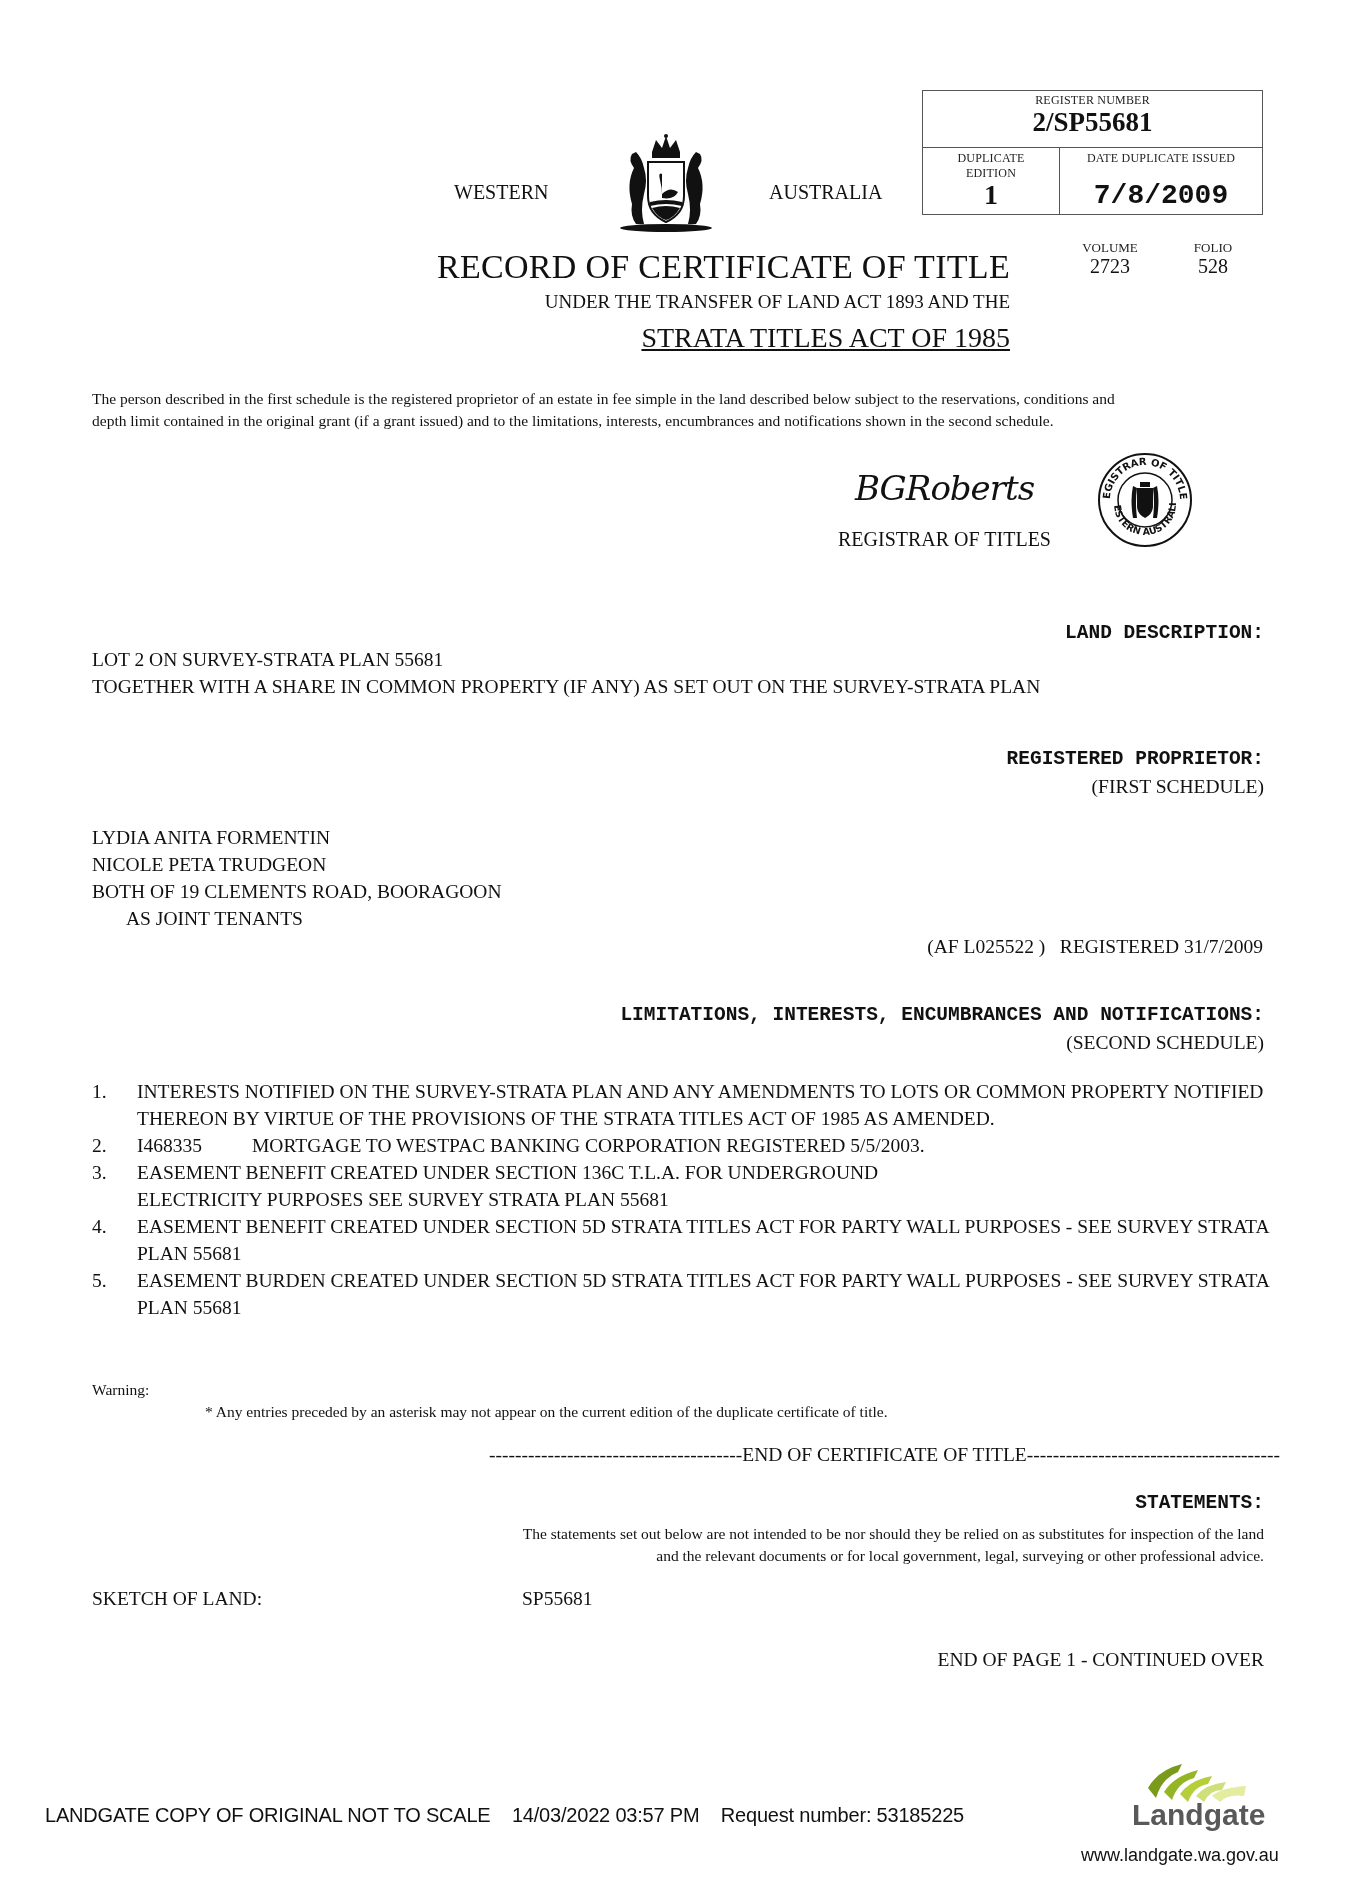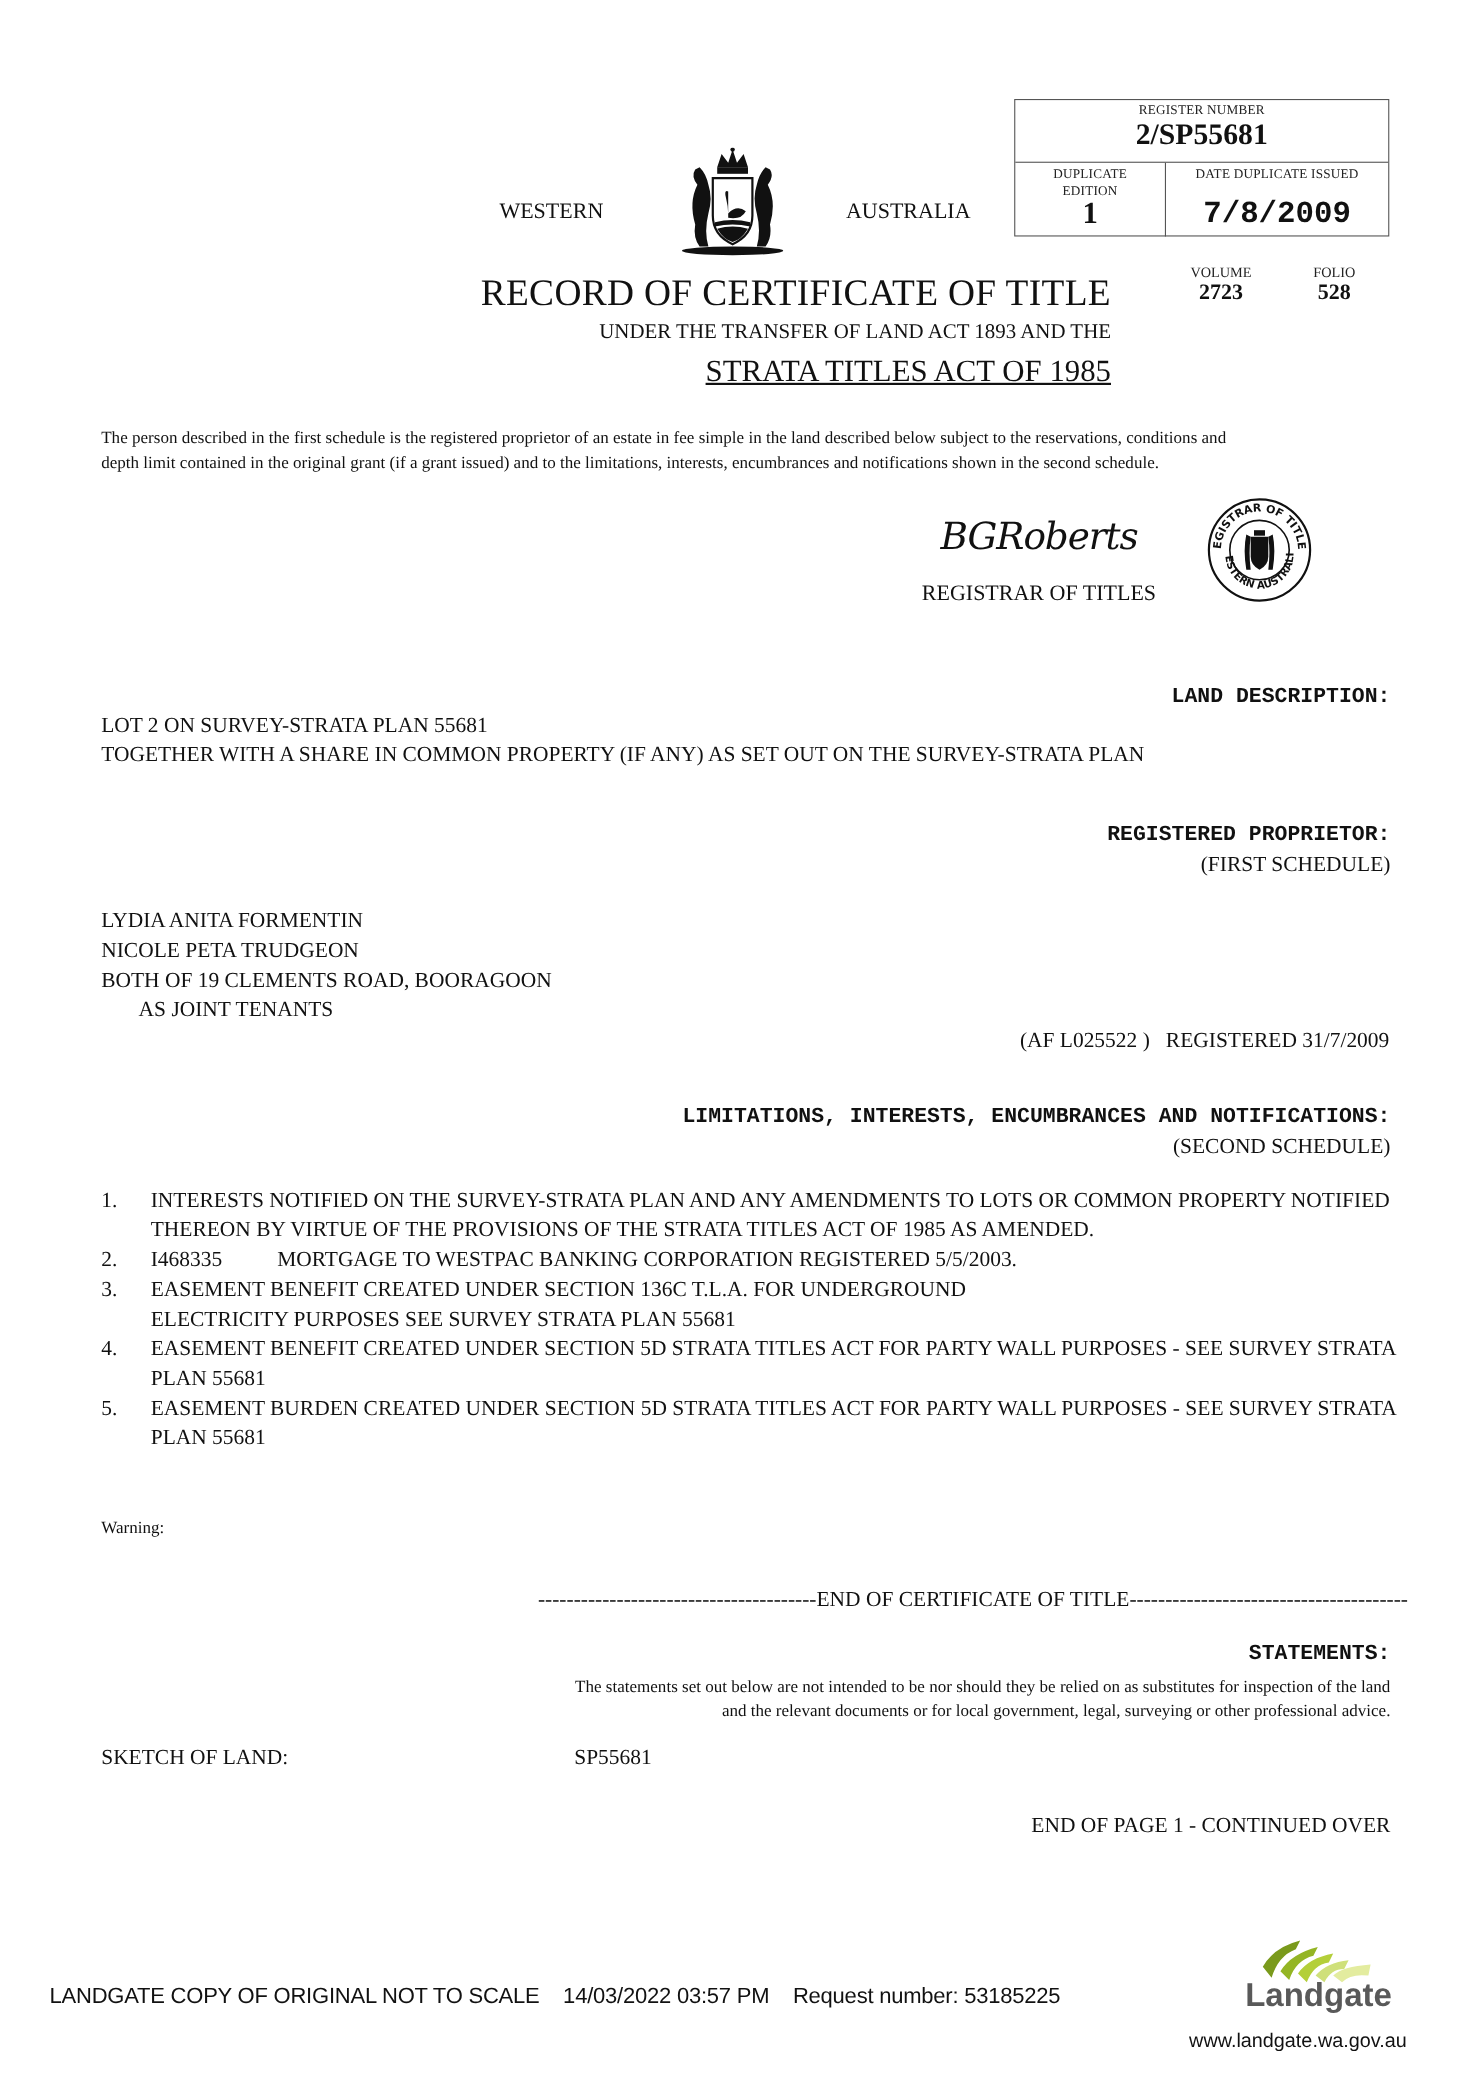--- a/index.html
+++ b/index.html
@@ -12,21 +12,21 @@
   .reg-top { height:56px; border-bottom:1.5px solid #555; text-align:center; }
   .reg-lbl { font-size:12px; color:#222; letter-spacing:0.2px; }
   .reg-num { font-size:27px; font-weight:bold; line-height:28px; }
   .reg-bottom { display:flex; height:67px; }
   .reg-ed { width:136px; border-right:1.5px solid #555; text-align:center; }
   .reg-date { flex:1; text-align:center; }
   .reg-ed .reg-lbl { line-height:15px; padding-top:3px; }
   .reg-big { font-size:28px; font-weight:bold; line-height:28px; }
 
   .vf-label { font-size:13px; color:#222; text-align:center; }
-  .vf-val { font-size:20px; font-weight:bold; text-align:center; line-height:20px; }
+  .vf-val { font-size:20px; font-weight:normal; text-align:center; line-height:20px; }
 
   .state { font-size:20px; }
   .title1 { font-size:34px; letter-spacing:0.3px; }
   .title2 { font-size:19px; }
   .title3 { font-size:28px;text-decoration:underline; }
 
   .preamble { left:92px; top:388px; width:1040px; font-size:15.5px; line-height:22px; }
 
   .sig { font-family:"DejaVu Serif",serif; font-style:italic; font-size:34px; letter-spacing:-1px; }
   .registrar { font-size:20px; }
@@ -163,20 +163,24 @@
   <div class="item">
     <span class="num">5.</span>
     <span class="txt">EASEMENT BURDEN CREATED UNDER SECTION 5D STRATA TITLES ACT FOR PARTY WALL PURPOSES - SEE SURVEY STRATA PLAN 55681</span>
   </div>
 </div>
 
 <div class="abs warn">
   <div class="warn-row">
     <span class="warn-lbl">Warning:</span>
   </div>
+  <div class="warn-row">
+    <span class="warn-lbl"></span>
+    <span>* Any entries preceded by an asterisk may not appear on the current edition of the duplicate certificate of title.</span>
+  </div>
 </div>
 
 <div class="abs center body-txt" style="left:100px;top:1441px;width:1180px;white-space:nowrap;overflow:hidden;">---------------------------------------END OF CERTIFICATE OF TITLE---------------------------------------</div>
 
 <div class="abs center h-bold" style="left:92px;top:1492px;width:1172px;">STATEMENTS:</div>
 <div class="abs center" style="left:92px;top:1523px;width:1172px;font-size:15.5px;line-height:22px;">
   <div>The statements set out below are not intended to be nor should they be relied on as substitutes for inspection of the land</div>
   <div>and the relevant documents or for local government, legal, surveying or other professional advice.</div>
 </div>
 <div class="abs body-txt" style="left:92px;top:1585px;">SKETCH OF LAND:</div>

